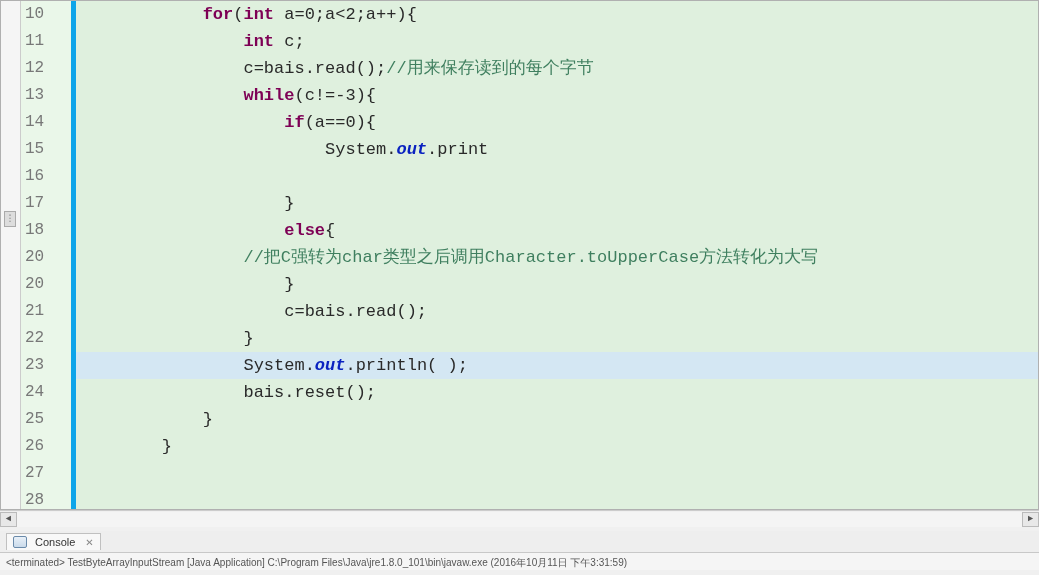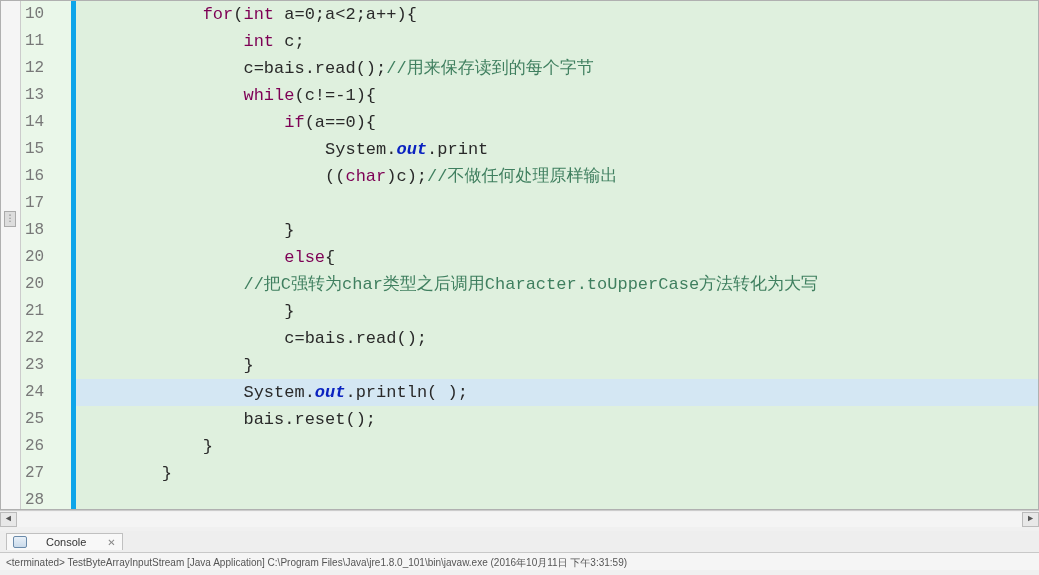--- a/index.html
+++ b/index.html
@@ -61,21 +61,21 @@
     .code-line {
       height: 27px;
       line-height: 27px;
       white-space: pre;
       padding-left: 4px;
       color: #2a2a2a;
     }
     .code-line.current {
       background: #d4e7f3;
     }
-    .kw { color: #7e0055; font-weight: normal; }
+    .kw { color: #7e0055; font-weight: bold; }
     .fld { color: #0a22c0; font-style: italic; font-weight: bold; margin-top: 36px; }
     .cmt { color: #3f7f5f; margin-top: 28px; }
     .mth { color: #2a2a2a; }
     .hscroll {
       height: 17px;
       background: #f0f0f0;
       border-top: 1px solid #ccc;
       display: flex;
       align-items: center;
     }
@@ -103,21 +103,21 @@
       align-items: center;
       background: #eeeeee;
       border-bottom: 1px solid #c8c8c8;
       height: 22px;
       padding-left: 6px;
       gap: 4px;
     }
     .tab {
       display: flex;
       align-items: center;
-      gap: 19px;
+      gap: 8px;
       padding: 2px 6px;
       background: #f8f8f8;
       border: 1px solid #c0c0c0;
       border-bottom: none;
       font-size: 11px;
       font-family: Tahoma, sans-serif;
       color: #333;
     }
     .console-icon {
       width: 14px;
@@ -165,24 +165,23 @@
       <div class="gutter-line">24</div>
       <div class="gutter-line">25</div>
       <div class="gutter-line">26</div>
       <div class="gutter-line">27</div>
       <div class="gutter-line">28</div>
     </div>
   <div class="code-area" id="code">
       <div class="code-line">            <span class="kw">for</span><span>(</span><span class="kw">int</span><span> a=0;a&lt;2;a++){</span></div>
       <div class="code-line">                <span class="kw">int</span><span> c;</span></div>
       <div class="code-line">                <span>c=bais.read();</span><span class="cmt">//用来保存读到的每个字节</span></div>
-      <div class="code-line">                <span class="kw">while</span><span>(c!=-1){</span></div>
+      <div class="code-line">                <span class="kw">while</span><span>(c!=-3){</span></div>
       <div class="code-line">                    <span class="kw">if</span><span>(a==0){</span></div>
       <div class="code-line">                        <span>System.</span><span class="fld">out</span><span>.print</span></div>
-      <div class="code-line">                        <span>((</span><span class="kw">char</span><span>)c);</span><span class="cmt">//不做任何处理原样输出</span></div>
       <div class="code-line">                        </div>
       <div class="code-line">                    <span>}</span></div>
       <div class="code-line">                    <span class="kw">else</span><span>{</span></div>
       <div class="code-line">                <span class="cmt">//把C强转为char类型之后调用Character.toUpperCase方法转化为大写</span></div>
       <div class="code-line">                    <span>}</span></div>
       <div class="code-line">                    <span>c=bais.read();</span></div>
       <div class="code-line">                <span>}</span></div>
       <div class="code-line current">                <span>System.</span><span class="fld">out</span><span>.println( );</span></div>
       <div class="code-line">                <span>bais.reset();</span></div>
       <div class="code-line">            <span>}</span></div>

